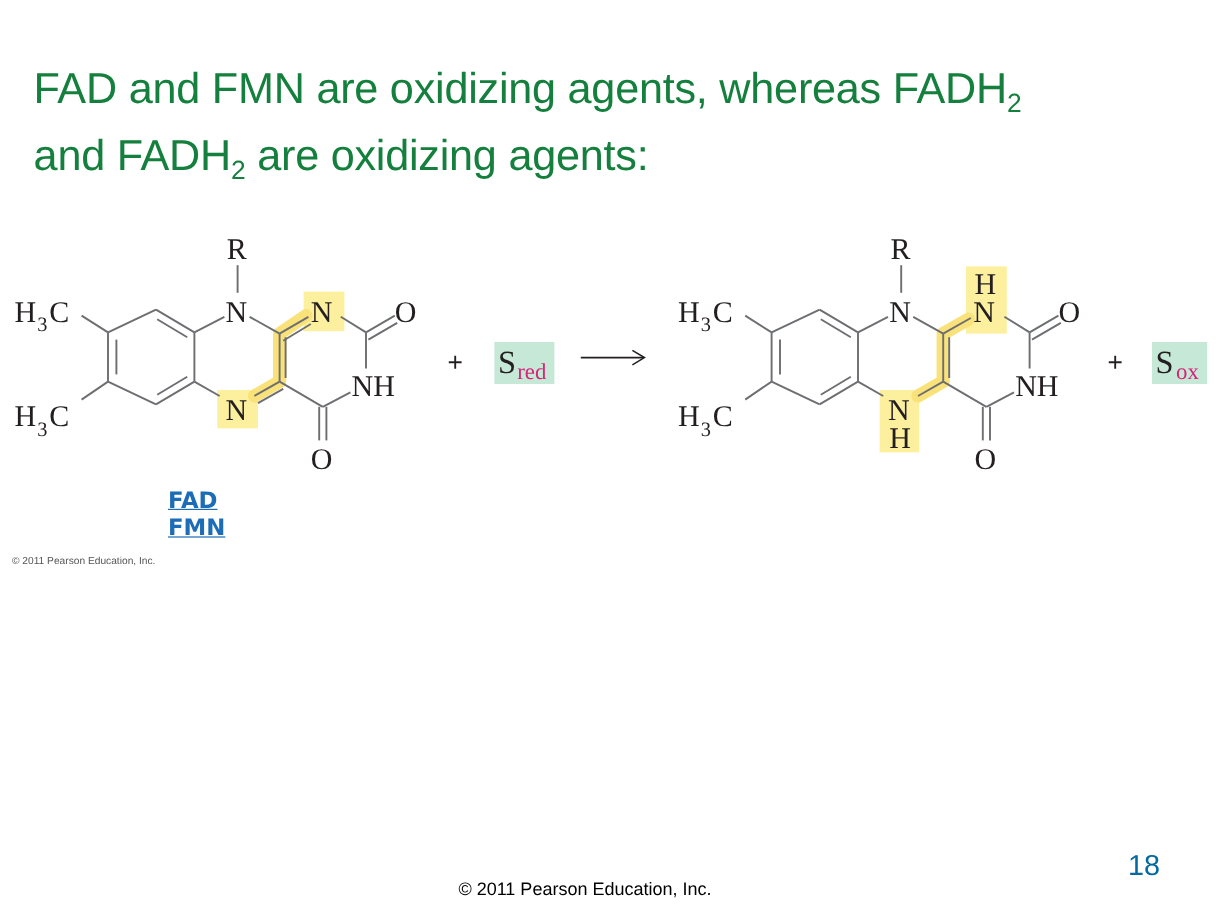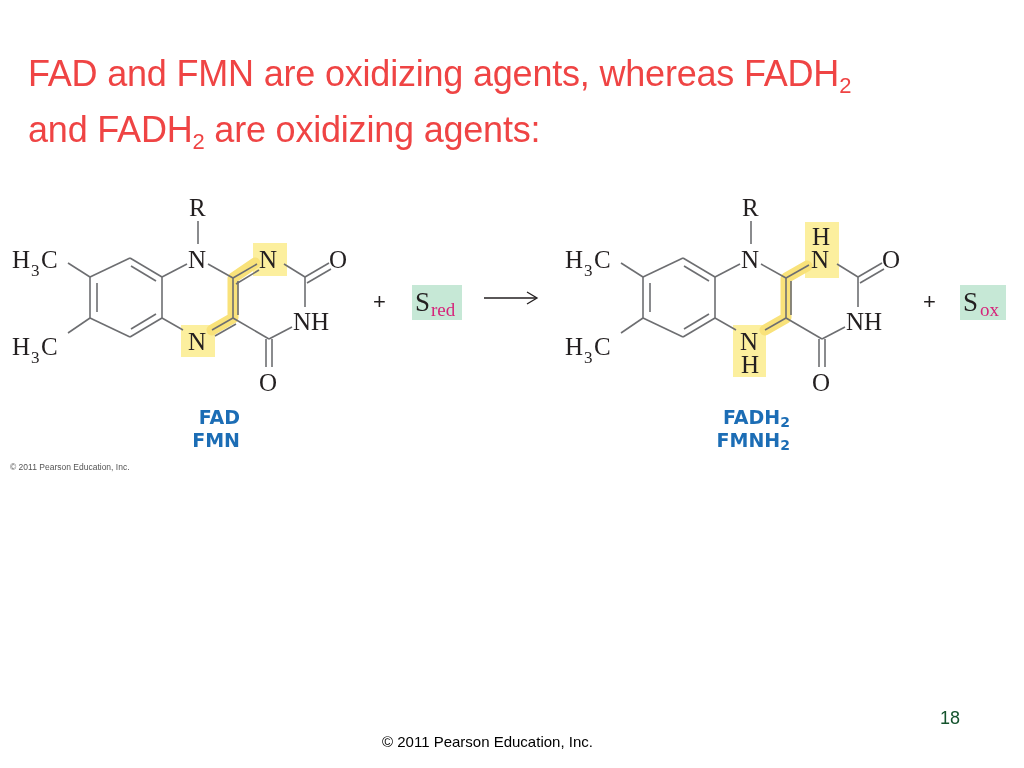--- a/index.html
+++ b/index.html
@@ -1,34 +1,34 @@
 <!DOCTYPE html>
 <html><head>
   <meta charset="utf-8">
   <style>
     html, body { margin: 0; padding: 0; }
     body { width: 1024px; height: 768px; background: #ffffff; position: relative; overflow: hidden; font-family: "Liberation Sans", sans-serif; }
-    .title { position: absolute; left: 28px; top: 46px; width: 960px; color: #ef4444; font-size: 36px; line-height: 56px; font-family: "Liberation Sans", sans-serif; letter-spacing: -0.2px; }
+    .title { position: absolute; left: 28px; top: 46px; width: 960px; color: #15803d; font-size: 36px; line-height: 56px; font-family: "Liberation Sans", sans-serif; letter-spacing: -0.2px; }
     .title sub { font-size: 22px; vertical-align: -7px; line-height: 0; }
     .figure { position: absolute; left: 0; top: 185px; width: 1024px; height: 300px; }
     .figure svg { position: absolute; left: 0; top: 0; }
     .atom { font-family: "Liberation Serif", serif; font-size: 25px; fill: #231f20; }
     .atom-sub { font-family: "Liberation Serif", serif; font-size: 17px; fill: #231f20; }
     .bond { stroke: #6d6e71; stroke-width: 1.6; fill: none; }
     .hl { fill: #fcef9e; }
     .hl-bond { stroke: #f9e27a; stroke-width: 11; fill: none; stroke-linecap: round; stroke-linejoin: round; }
     .sbox { fill: #c6e8d6; }
     .s-letter { font-family: "Liberation Serif", serif; font-size: 27px; fill: #231f20; }
     .s-sub { font-family: "Liberation Serif", serif; font-size: 19px; fill: #d6247a; }
     .plus { font-family: "Liberation Sans", sans-serif; font-size: 22px; fill: #231f20; }
-    .label { position: absolute; color: #1c6db5; font-family: "DejaVu Sans", sans-serif; font-weight: bold; font-size: 19px; line-height: 23px; text-align: right; }
+    .label { position: absolute; color: #1c6db5; font-family: "DejaVu Sans", sans-serif; font-weight: bold; font-size: 19px; line-height: 23px; text-align: left; text-decoration: underline; }
     .label sub { font-size: 14px; vertical-align: -3px; line-height: 0; }
     .small-credit { position: absolute; left: 10px; top: 462px; font-size: 8.5px; color: #555555; font-family: "Liberation Sans", sans-serif; }
     .footer { position: absolute; left: 382px; top: 733px; font-size: 15px; color: #000; font-family: "Liberation Sans", sans-serif; }
-    .slide-num { position: absolute; left: 940px; top: 708px; font-size: 18px; color: #14532d; font-family: "Liberation Sans", sans-serif; }
+    .slide-num { position: absolute; left: 940px; top: 708px; font-size: 24px; color: #0369a1; font-family: "Liberation Sans", sans-serif; }
   </style>
 </head>
 <body>
 
 <div class="title">
   <span><span>FAD and FMN are oxidizing agents, whereas FADH</span><sub>2</sub></span><br>
   <span><span>and FADH</span><sub>2</sub><span> are oxidizing agents:</span></span>
 </div>
 
 <div class="figure">
@@ -162,22 +162,18 @@
       <text class="s-letter" x="963" y="311">S</text>
       <text class="s-sub" x="980" y="316">ox</text>
     </g>
   </svg>
 
   <div class="label" style="left:140px; top:221px; width:100px;">
     <div>FAD</div>
     <div>FMN</div>
   </div>
 
-  <div class="label" style="left:680px; top:221px; width:110px;">
-    <div><span>FADH</span><sub>2</sub></div>
-    <div><span>FMNH</span><sub>2</sub></div>
-  </div>
 </div>
 
 <div class="small-credit">© 2011 Pearson Education, Inc.</div>
 
 <div class="slide-num">18</div>
 <div class="footer">© 2011 Pearson Education, Inc.</div>
 
 </body></html>

